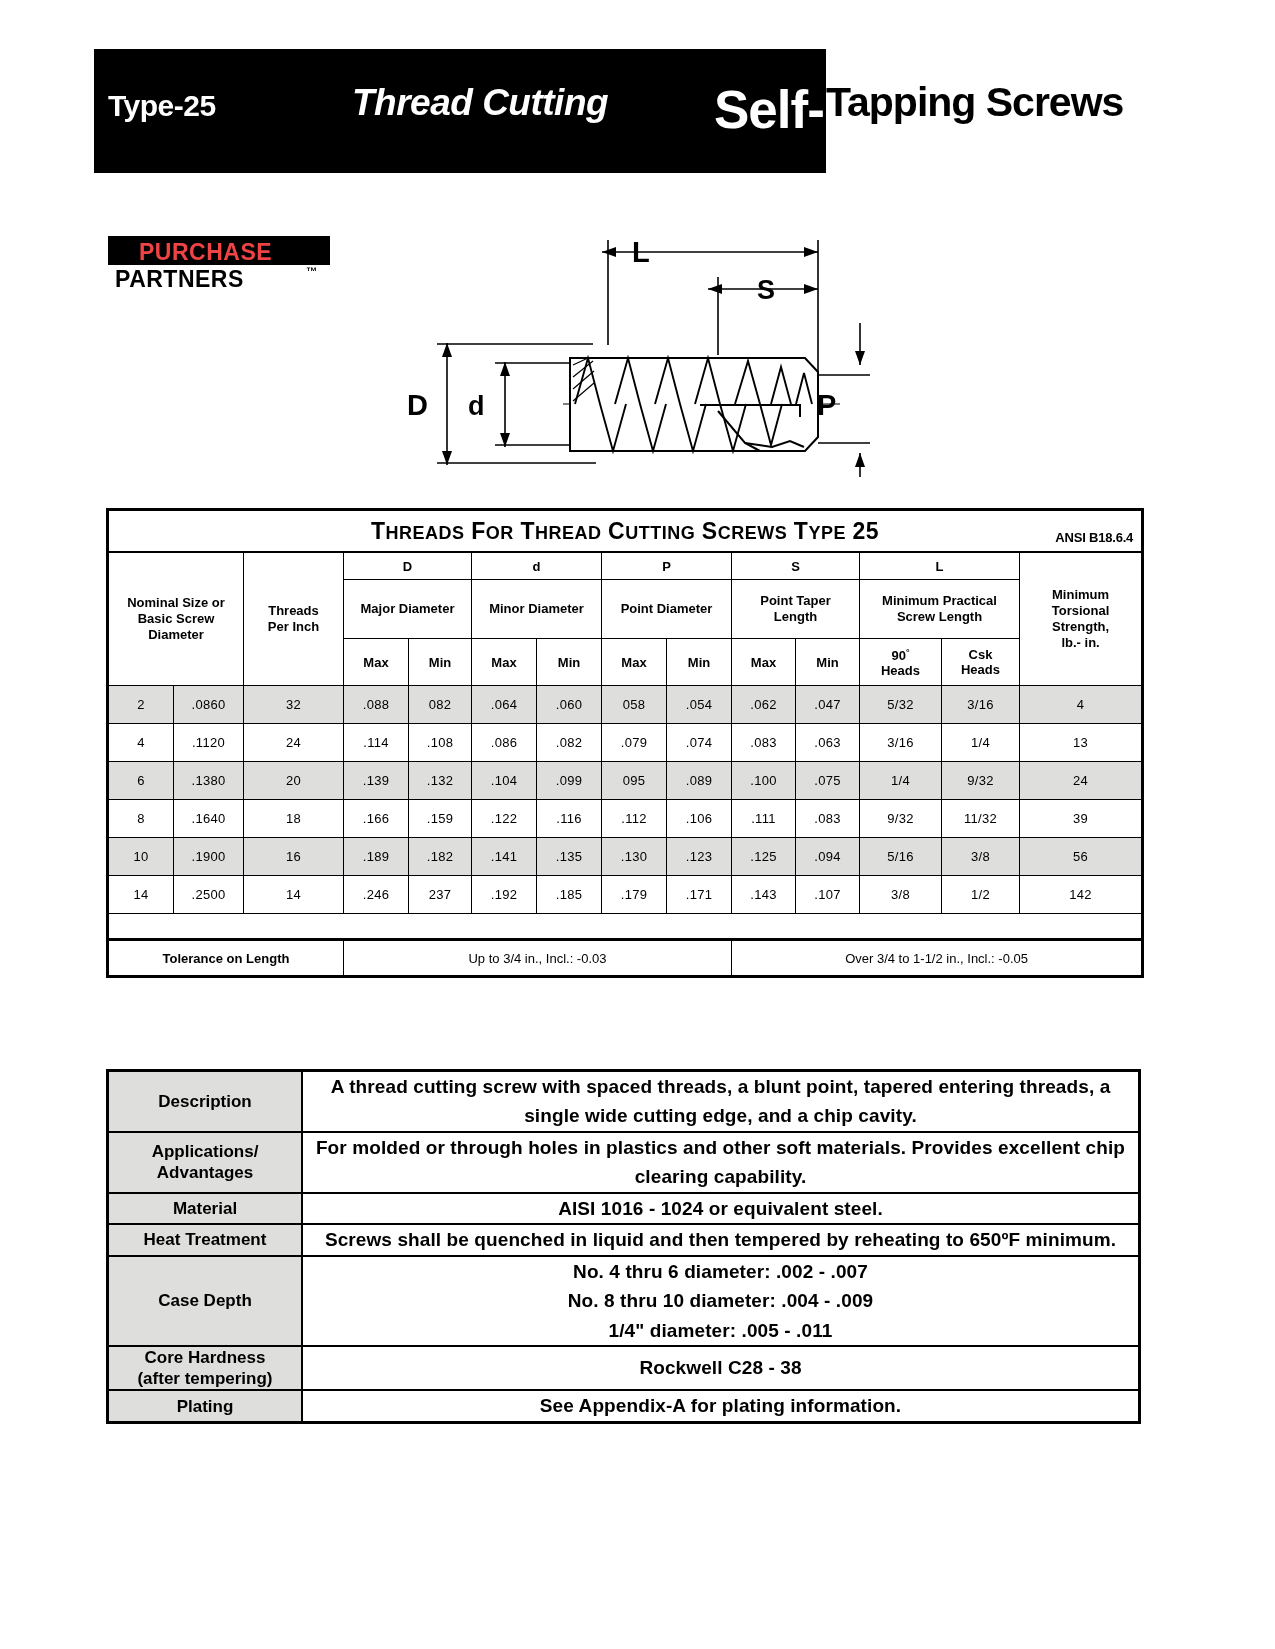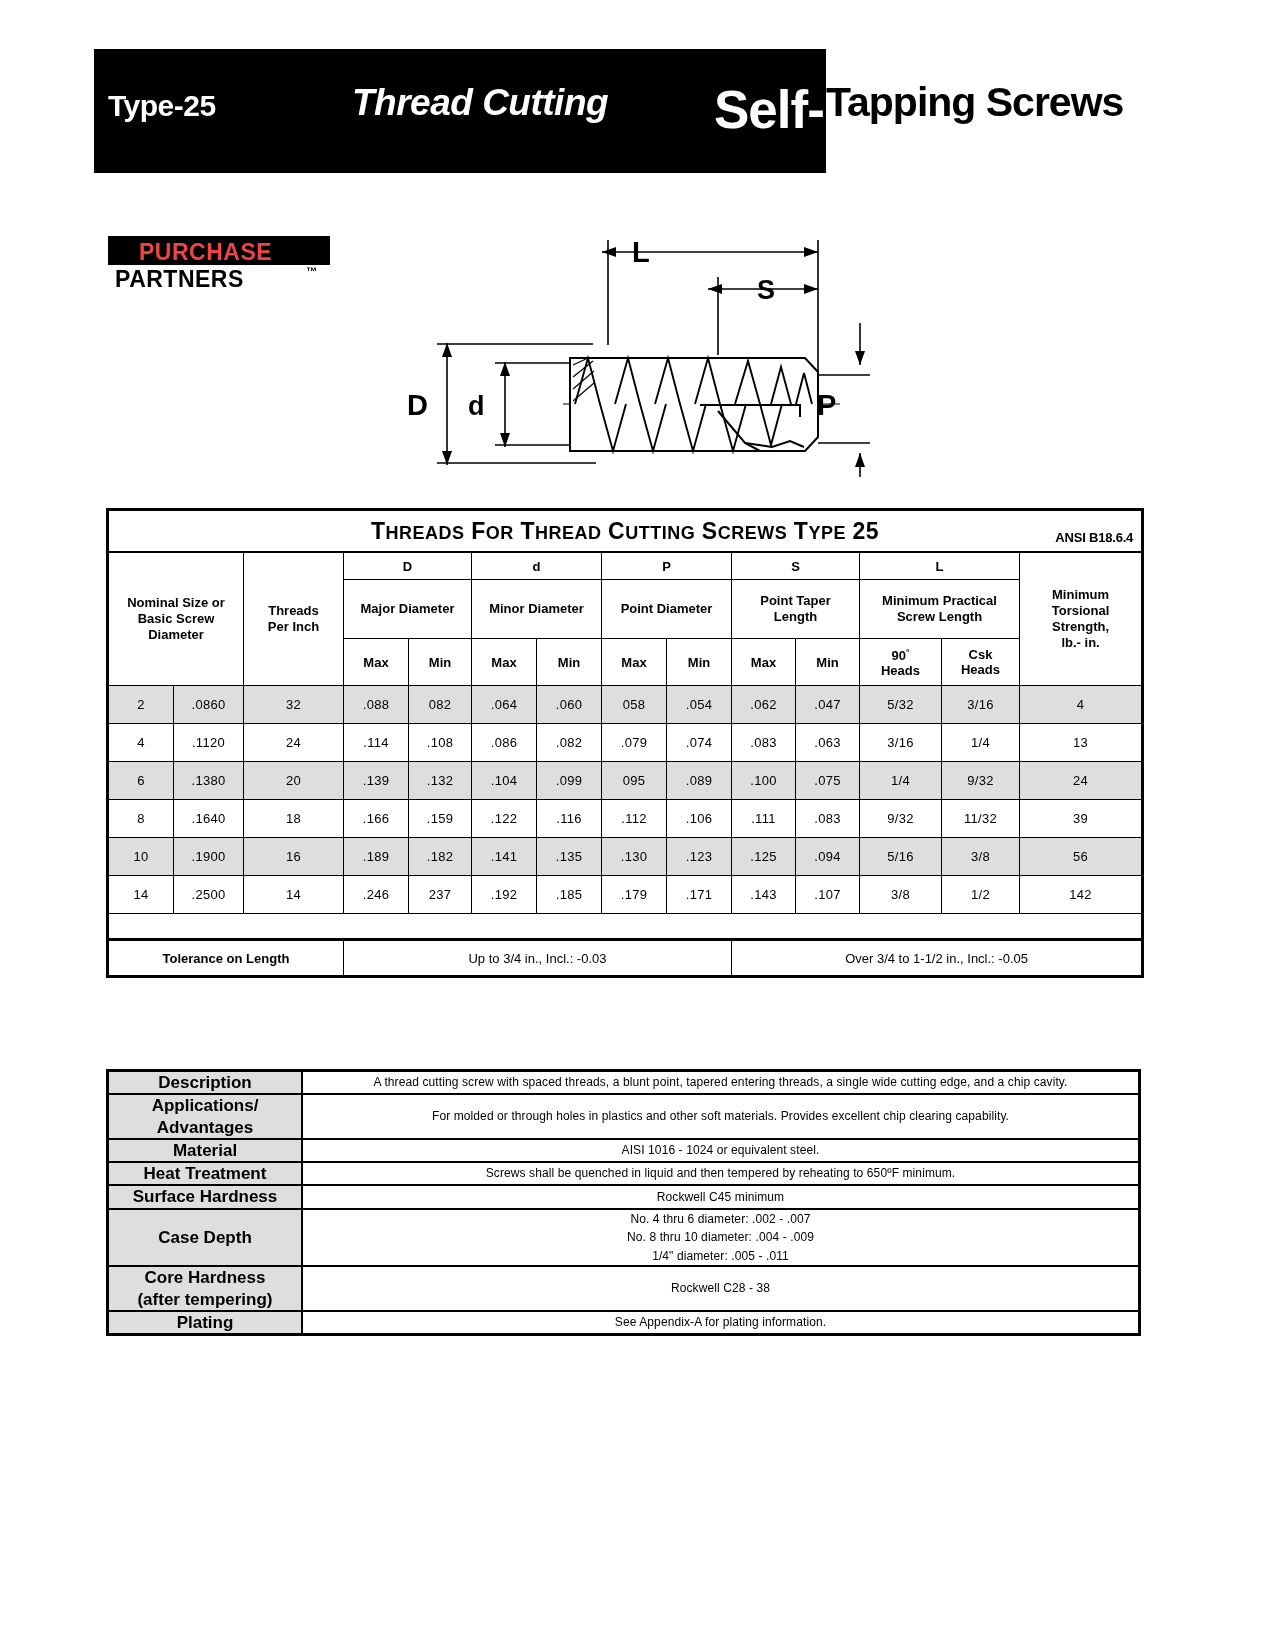--- a/index.html
+++ b/index.html
@@ -233,24 +233,25 @@
     width: 192px;
     background: #dededd;
     text-align: center;
     font-size: 17px;
     font-weight: bold;
     line-height: 1.25;
     padding: 6px 4px;
   }
   .spec-value {
     text-align: center;
-    font-size: 12px;
+    font-size: 19px;
     line-height: 1.55;
     padding: 8px 10px;
     letter-spacing: 0.1px;
+    font-weight: bold;
   }
 </style>
 </head>
 <body>
 
 <div id="header-bar">
   <div id="header-black-block"></div>
   <div id="header-type">Type-25</div>
   <div id="header-thread-cutting">Thread Cutting</div>
   <div id="header-self">Self-</div>
@@ -533,26 +534,20 @@
             <div>AISI 1016 - 1024 or equivalent steel.</div>
           </td>
         </tr>
         <tr>
           <td class="spec-label">Heat Treatment</td>
           <td class="spec-value">
             <div>Screws shall be quenched in liquid and then tempered by reheating to 650ºF minimum.</div>
           </td>
         </tr>
         <tr>
-          <td class="spec-label">Surface Hardness</td>
-          <td class="spec-value">
-            <div>Rockwell C45 minimum</div>
-          </td>
-        </tr>
-        <tr>
           <td class="spec-label">Case Depth</td>
           <td class="spec-value">
             <div>No. 4 thru 6 diameter: .002 - .007</div>
             <div>No. 8 thru 10 diameter: .004 - .009</div>
             <div>1/4" diameter: .005 - .011</div>
           </td>
         </tr>
         <tr>
           <td class="spec-label">Core Hardness<br>(after tempering)</td>
           <td class="spec-value">

